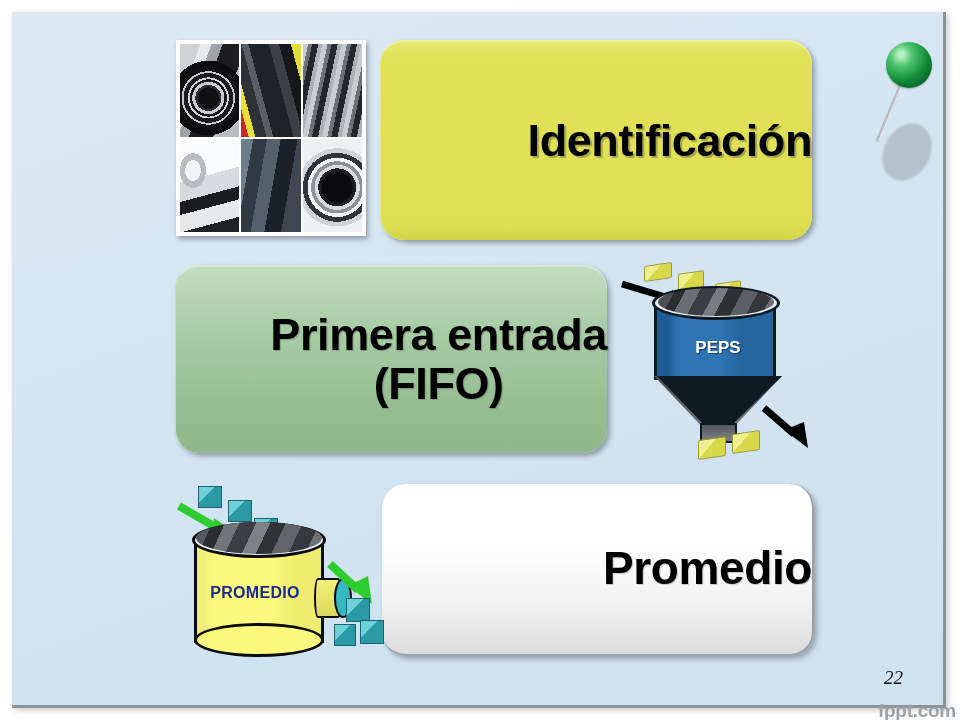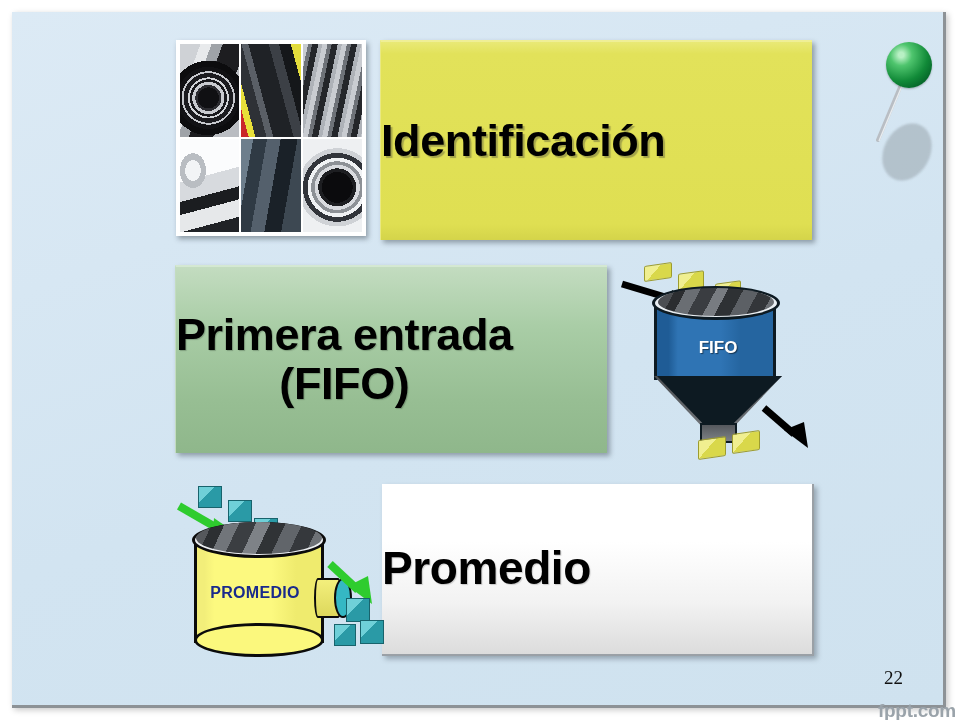--- a/index.html
+++ b/index.html
@@ -29,26 +29,27 @@
   .slide-inner-hl {
     position: absolute; left: 0; top: 0;
     width: 100%; height: 100%;
     background: linear-gradient(160deg,#dceaf5 0%, #d2e4f1 55%, #cfe2ef 100%);
     pointer-events: none;
   }
 
   
   .txtbox {
     position: absolute;
-    display: flex; align-items: center; justify-content: flex-start;
+    display: flex; align-items: center; justify-content: flex-end;
     text-align: center;
     color: #000;
     font-weight: bold;
     line-height: 1.08;
     letter-spacing: -0.4px;
+    border-radius: 24px;
   }
 
   
   #box-identificacion {
     left: 368px; top: 28px; width: 432px; height: 200px;
     background: linear-gradient(180deg,#e9e977 0%, #e2e25a 6%, #dfdf52 92%, #d4d44a 100%);
     box-shadow: 3px 3px 5px rgba(40,50,60,0.40);
     border-top: 2px solid #efef96;
     border-left: 1px solid #e9e982;
     font-size: 45px;
@@ -232,21 +233,21 @@
     position: absolute; left: 10px; top: 84px; width: 46px; height: 60px;
     background: rgba(140,150,158,0.45);
     border-radius: 50%;
     transform: rotate(28deg);
     filter: blur(1px);
   }
 
   
   #page-number {
     position: absolute; left: 872px; top: 655px;
-    font-size: 19px; color: #111; font-family: "Liberation Serif", serif;
+    font-size: 19px; color: #111; font-family: "Liberation Serif", serif; font-style: italic;
   }
   #fppt-logo {
     position: absolute; left: 866px; top: 688px;
     font-size: 19px; color: #9aa3aa; font-weight: bold;
     letter-spacing: -0.3px;
   }
 </style>
 </head>
 <body>
 
@@ -296,21 +297,21 @@
         </svg>
       </div>
 
       <div class="funnel-body"></div>
       <div class="funnel-top-ellipse"></div>
       <div class="funnel-rubble"></div>
       <div class="funnel-cone"></div>
       <div class="funnel-cone-edge"></div>
       <div class="funnel-spout"></div>
 
-      <div class="peps-label">FIFO</div>
+      <div class="peps-label">PEPS</div>
 
       <div class="ybox" style="left:86px; top:178px; width:28px; height:20px;"></div>
       <div class="ybox" style="left:120px;top:172px; width:28px; height:20px;"></div>
 
       <div class="arrow-blk" style="left:148px; top:144px;">
         <svg width="64" height="54" viewBox="0 0 64 54">
           <path d="M4 4 L34 30" stroke="#000" stroke-width="7" fill="none"></path>
           <path d="M24 26 L48 44 L44 18 Z" fill="#000"></path>
         </svg>
       </div>

